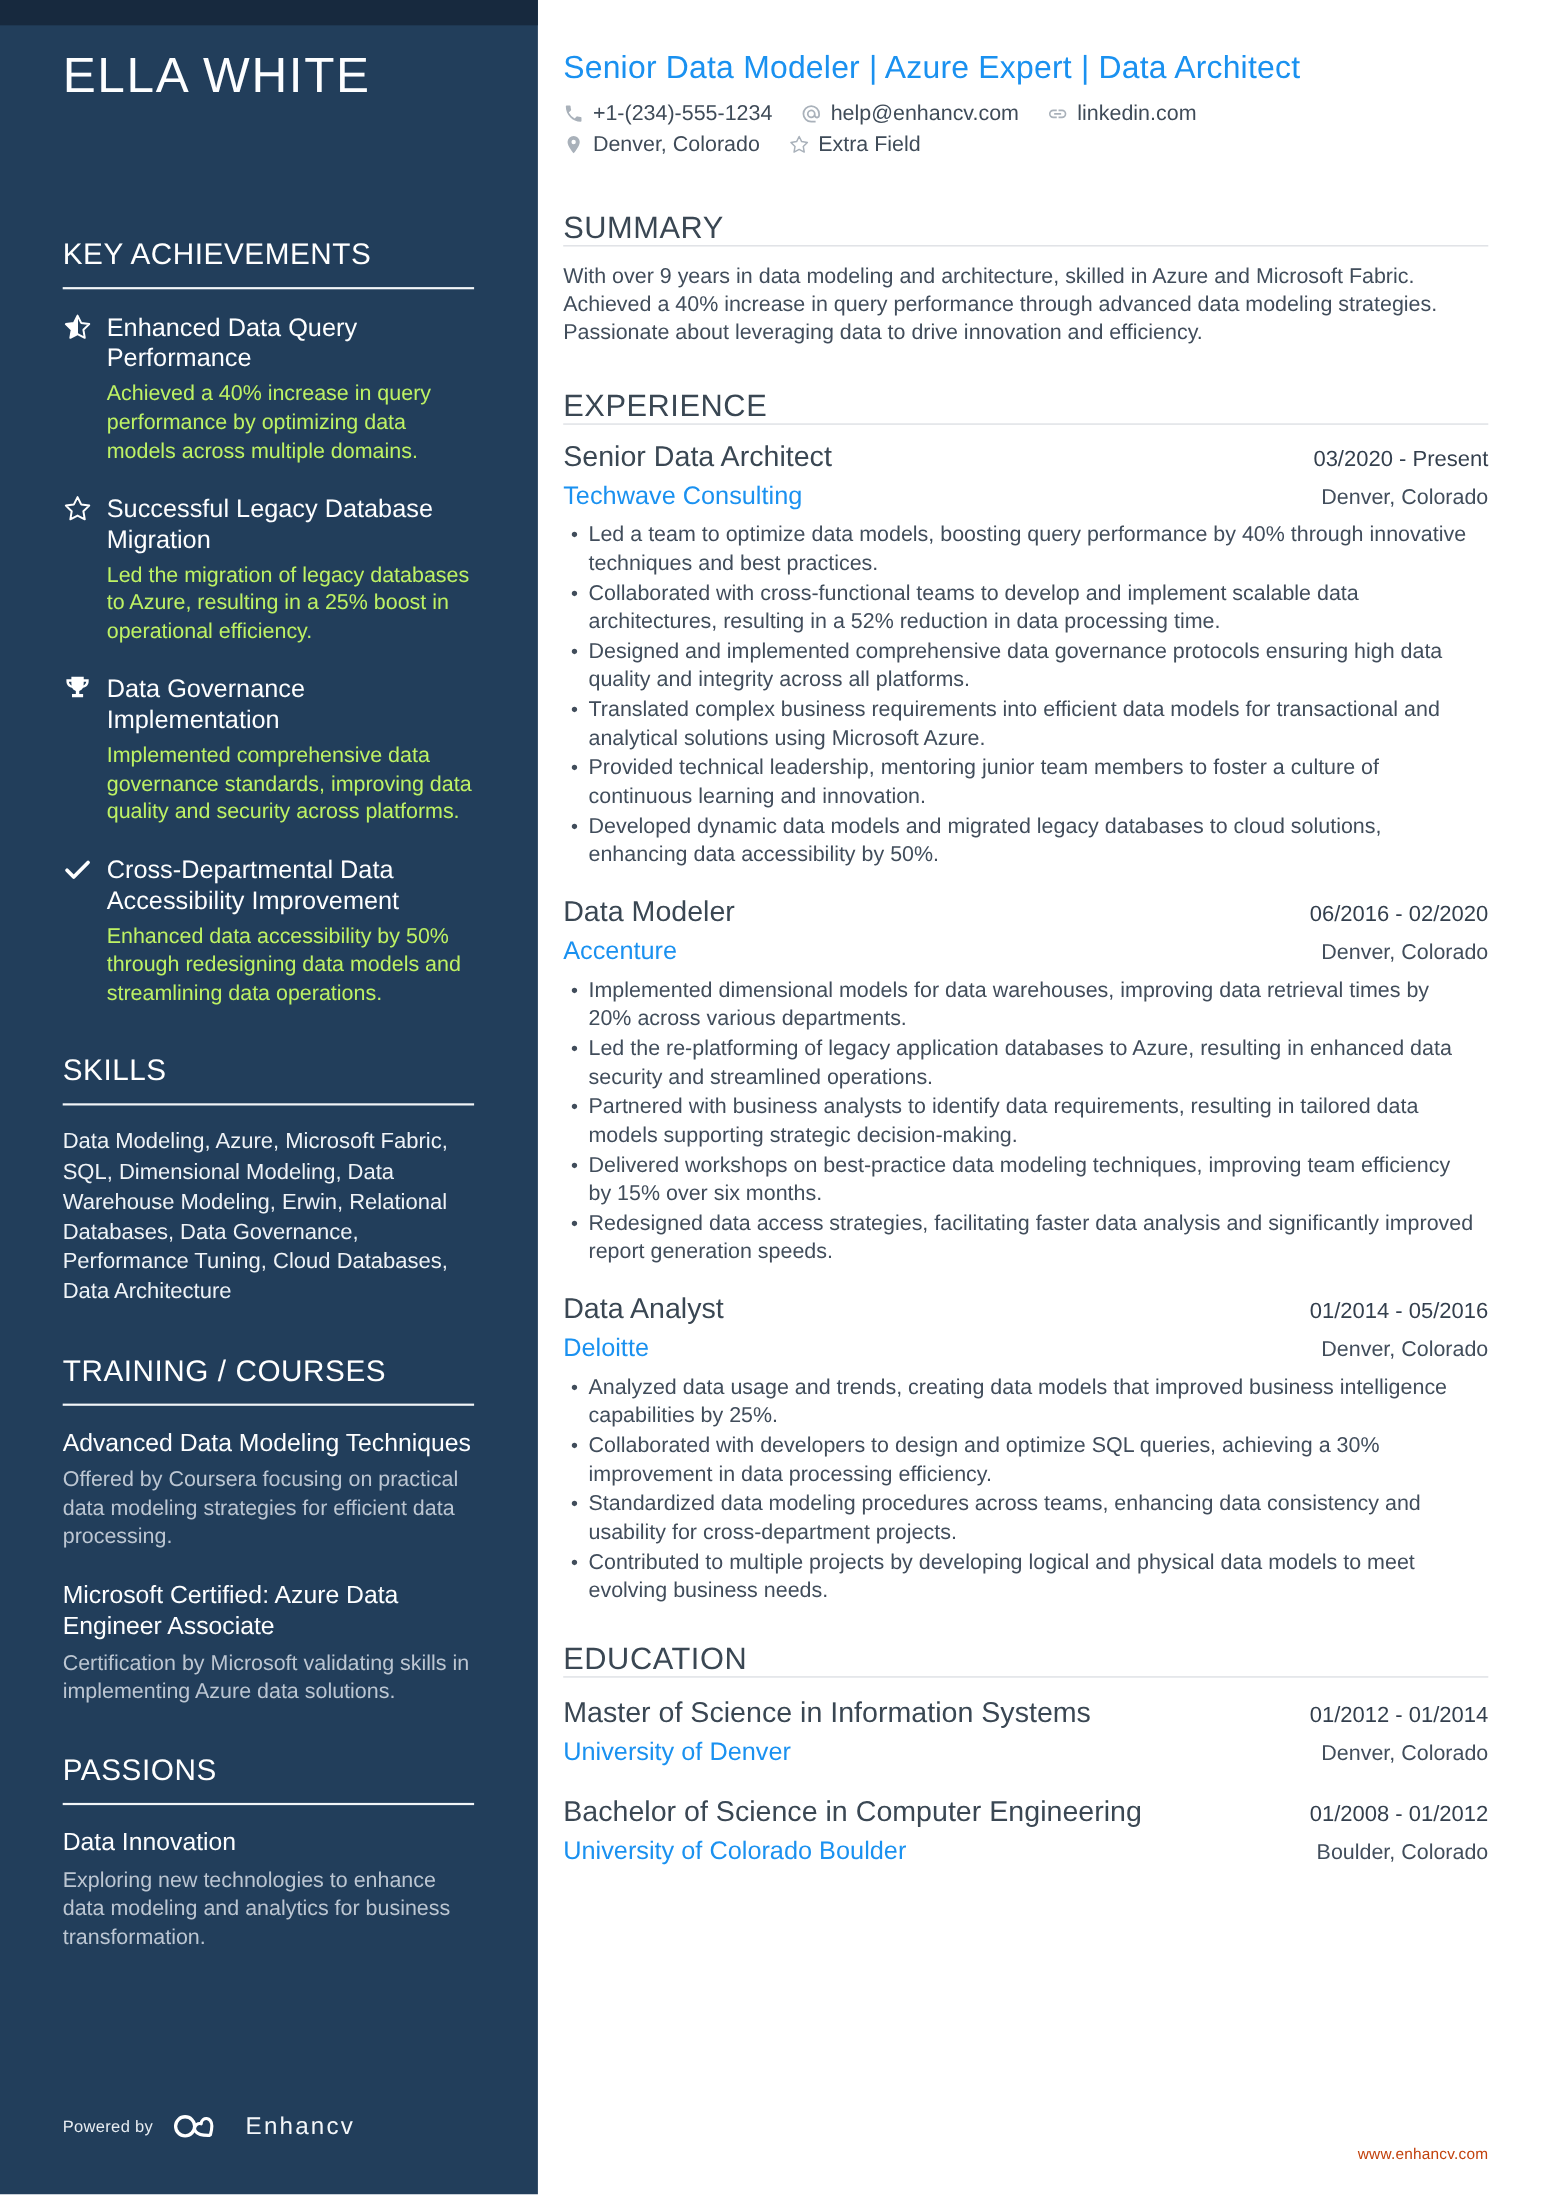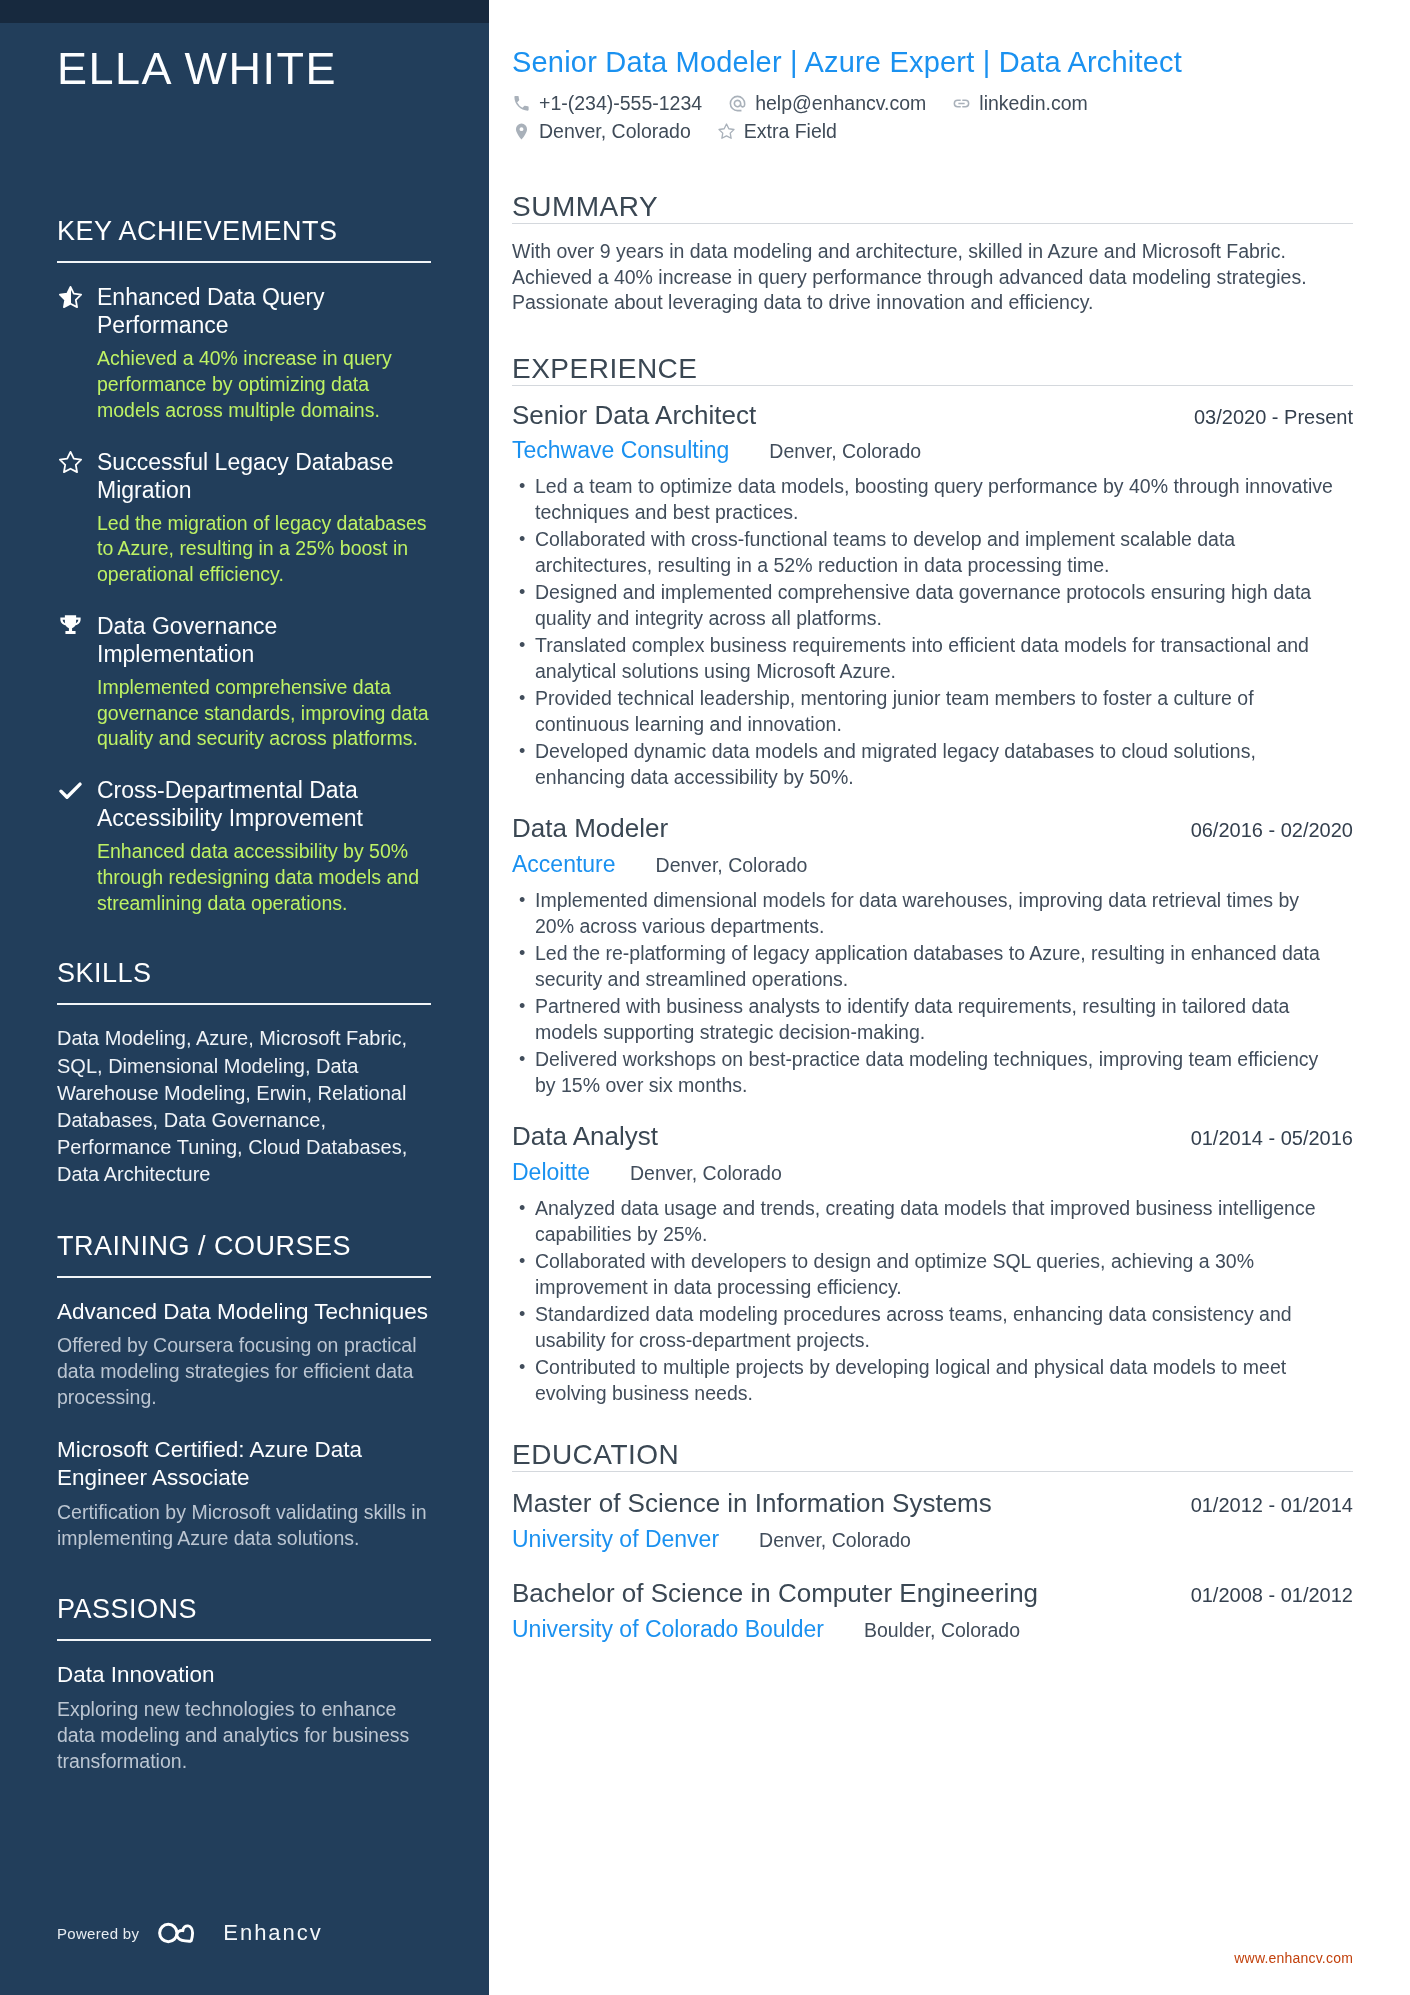--- a/index.html
+++ b/index.html
@@ -62,21 +62,21 @@
   }
   .sec-summary { margin-top:48px; }
   .summary-text { margin-top:15px; max-width:838px;
     color:#414D5B; font-size:19.5px; line-height:25.5px; }
 
   .sec-experience { margin-top:37px; }
   .job { margin-top:15px; }
   .row-split { display:flex; justify-content:space-between; align-items:baseline; }
   .role, .deg-title { color:#3A4753; font-size:26px; font-weight:500; line-height:1.15; }
   .dates { color:#333F4D; font-size:20px; white-space:nowrap; padding-left:20px; }
-  .row-sub { display:flex; justify-content:flex-start; align-items:baseline; margin-top:7px;gap:20px; }
+  .row-sub { display:flex; justify-content:space-between; align-items:baseline; margin-top:7px;gap:20px; }
   .company, .school { color:#1A91F0; font-size:23px; font-weight:500; }
   .loc { color:#414D5B; font-size:19.5px; white-space:nowrap; padding-left:20px; }
   ul.bullets { list-style:none; margin:10px 13px 24px 0; max-width:840px; }
   ul.bullets li {
     position:relative; padding-left:23px; color:#414D5B;
     font-size:19.5px; line-height:25.5px; margin-bottom:2px;
   }
   ul.bullets li::before {
     content:"•"; position:absolute; left:7px; top:0; color:#414D5B; font-size:18px;
   }
@@ -272,20 +272,21 @@
       </div>
       <div class="row-sub">
         <div class="company">Accenture</div>
         <div class="loc">Denver, Colorado</div>
       </div>
       <ul class="bullets">
         <li>Implemented dimensional models for data warehouses, improving data retrieval times by 20% across various departments.</li>
         <li>Led the re-platforming of legacy application databases to Azure, resulting in enhanced data security and streamlined operations.</li>
         <li>Partnered with business analysts to identify data requirements, resulting in tailored data models supporting strategic decision-making.</li>
         <li>Delivered workshops on best-practice data modeling techniques, improving team efficiency by 15% over six months.</li>
+        <li>Redesigned data access strategies, facilitating faster data analysis and significantly improved report generation speeds.</li>
       </ul>
     </div>
 
     <div class="job">
       <div class="row-split">
         <div class="role">Data Analyst</div>
         <div class="dates">01/2014 - 05/2016</div>
       </div>
       <div class="row-sub">
         <div class="company">Deloitte</div>

